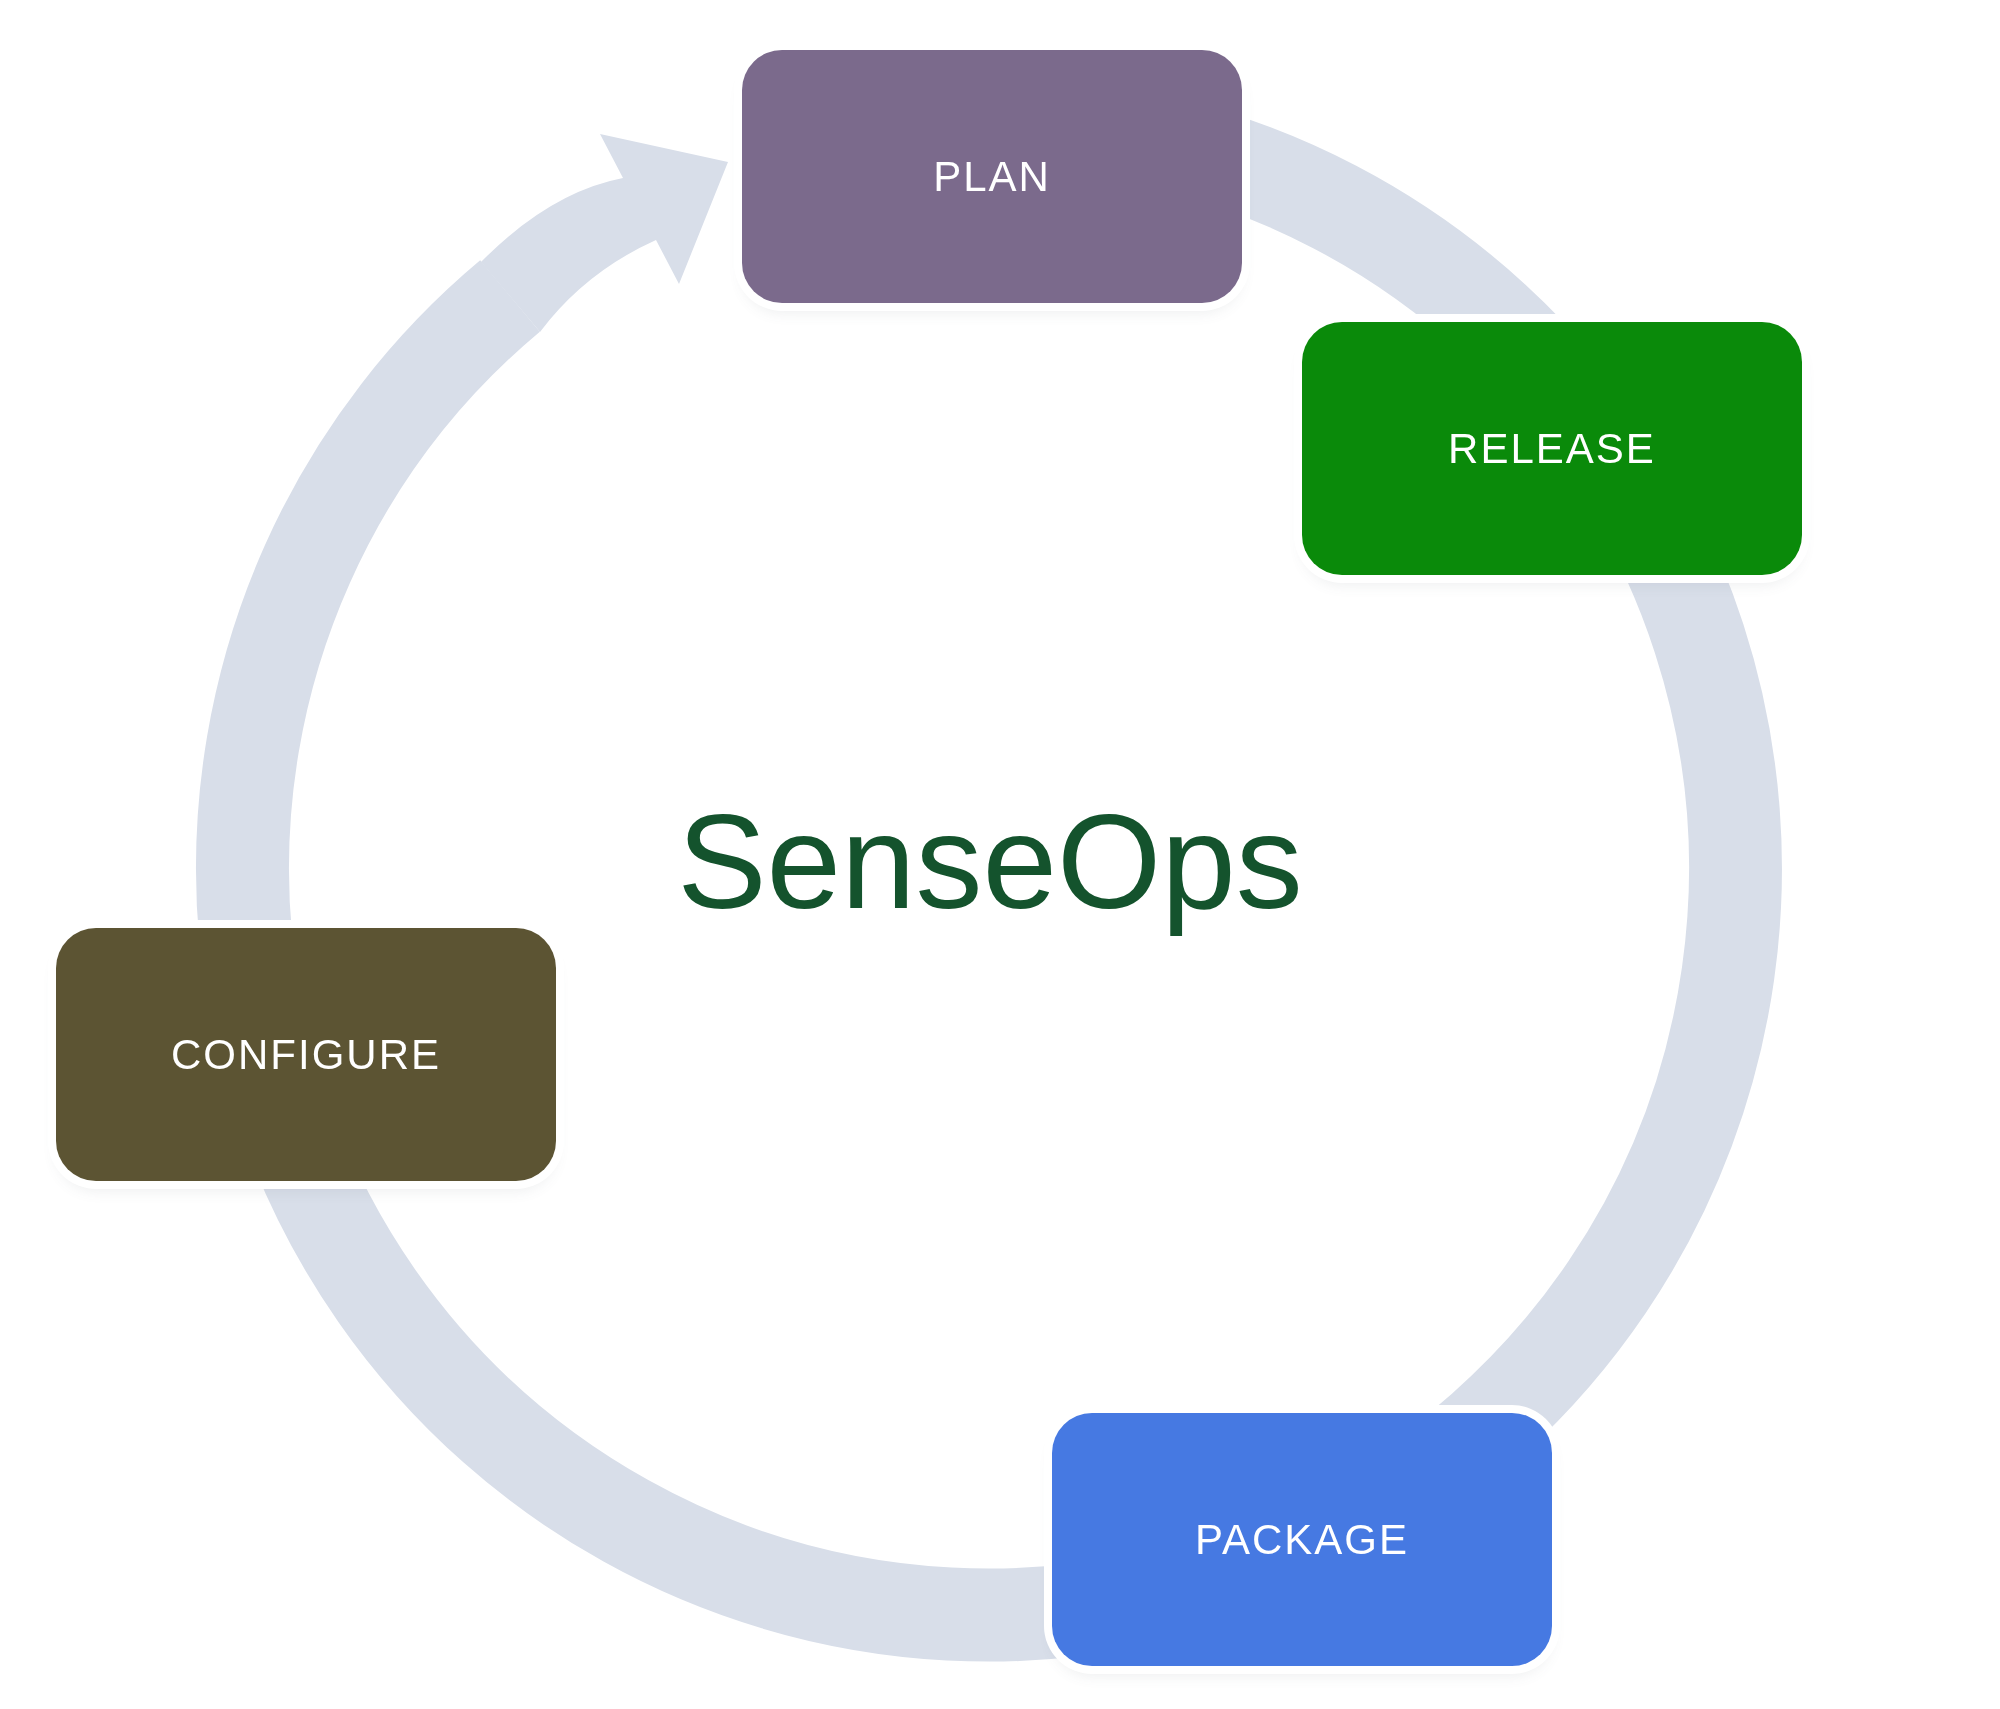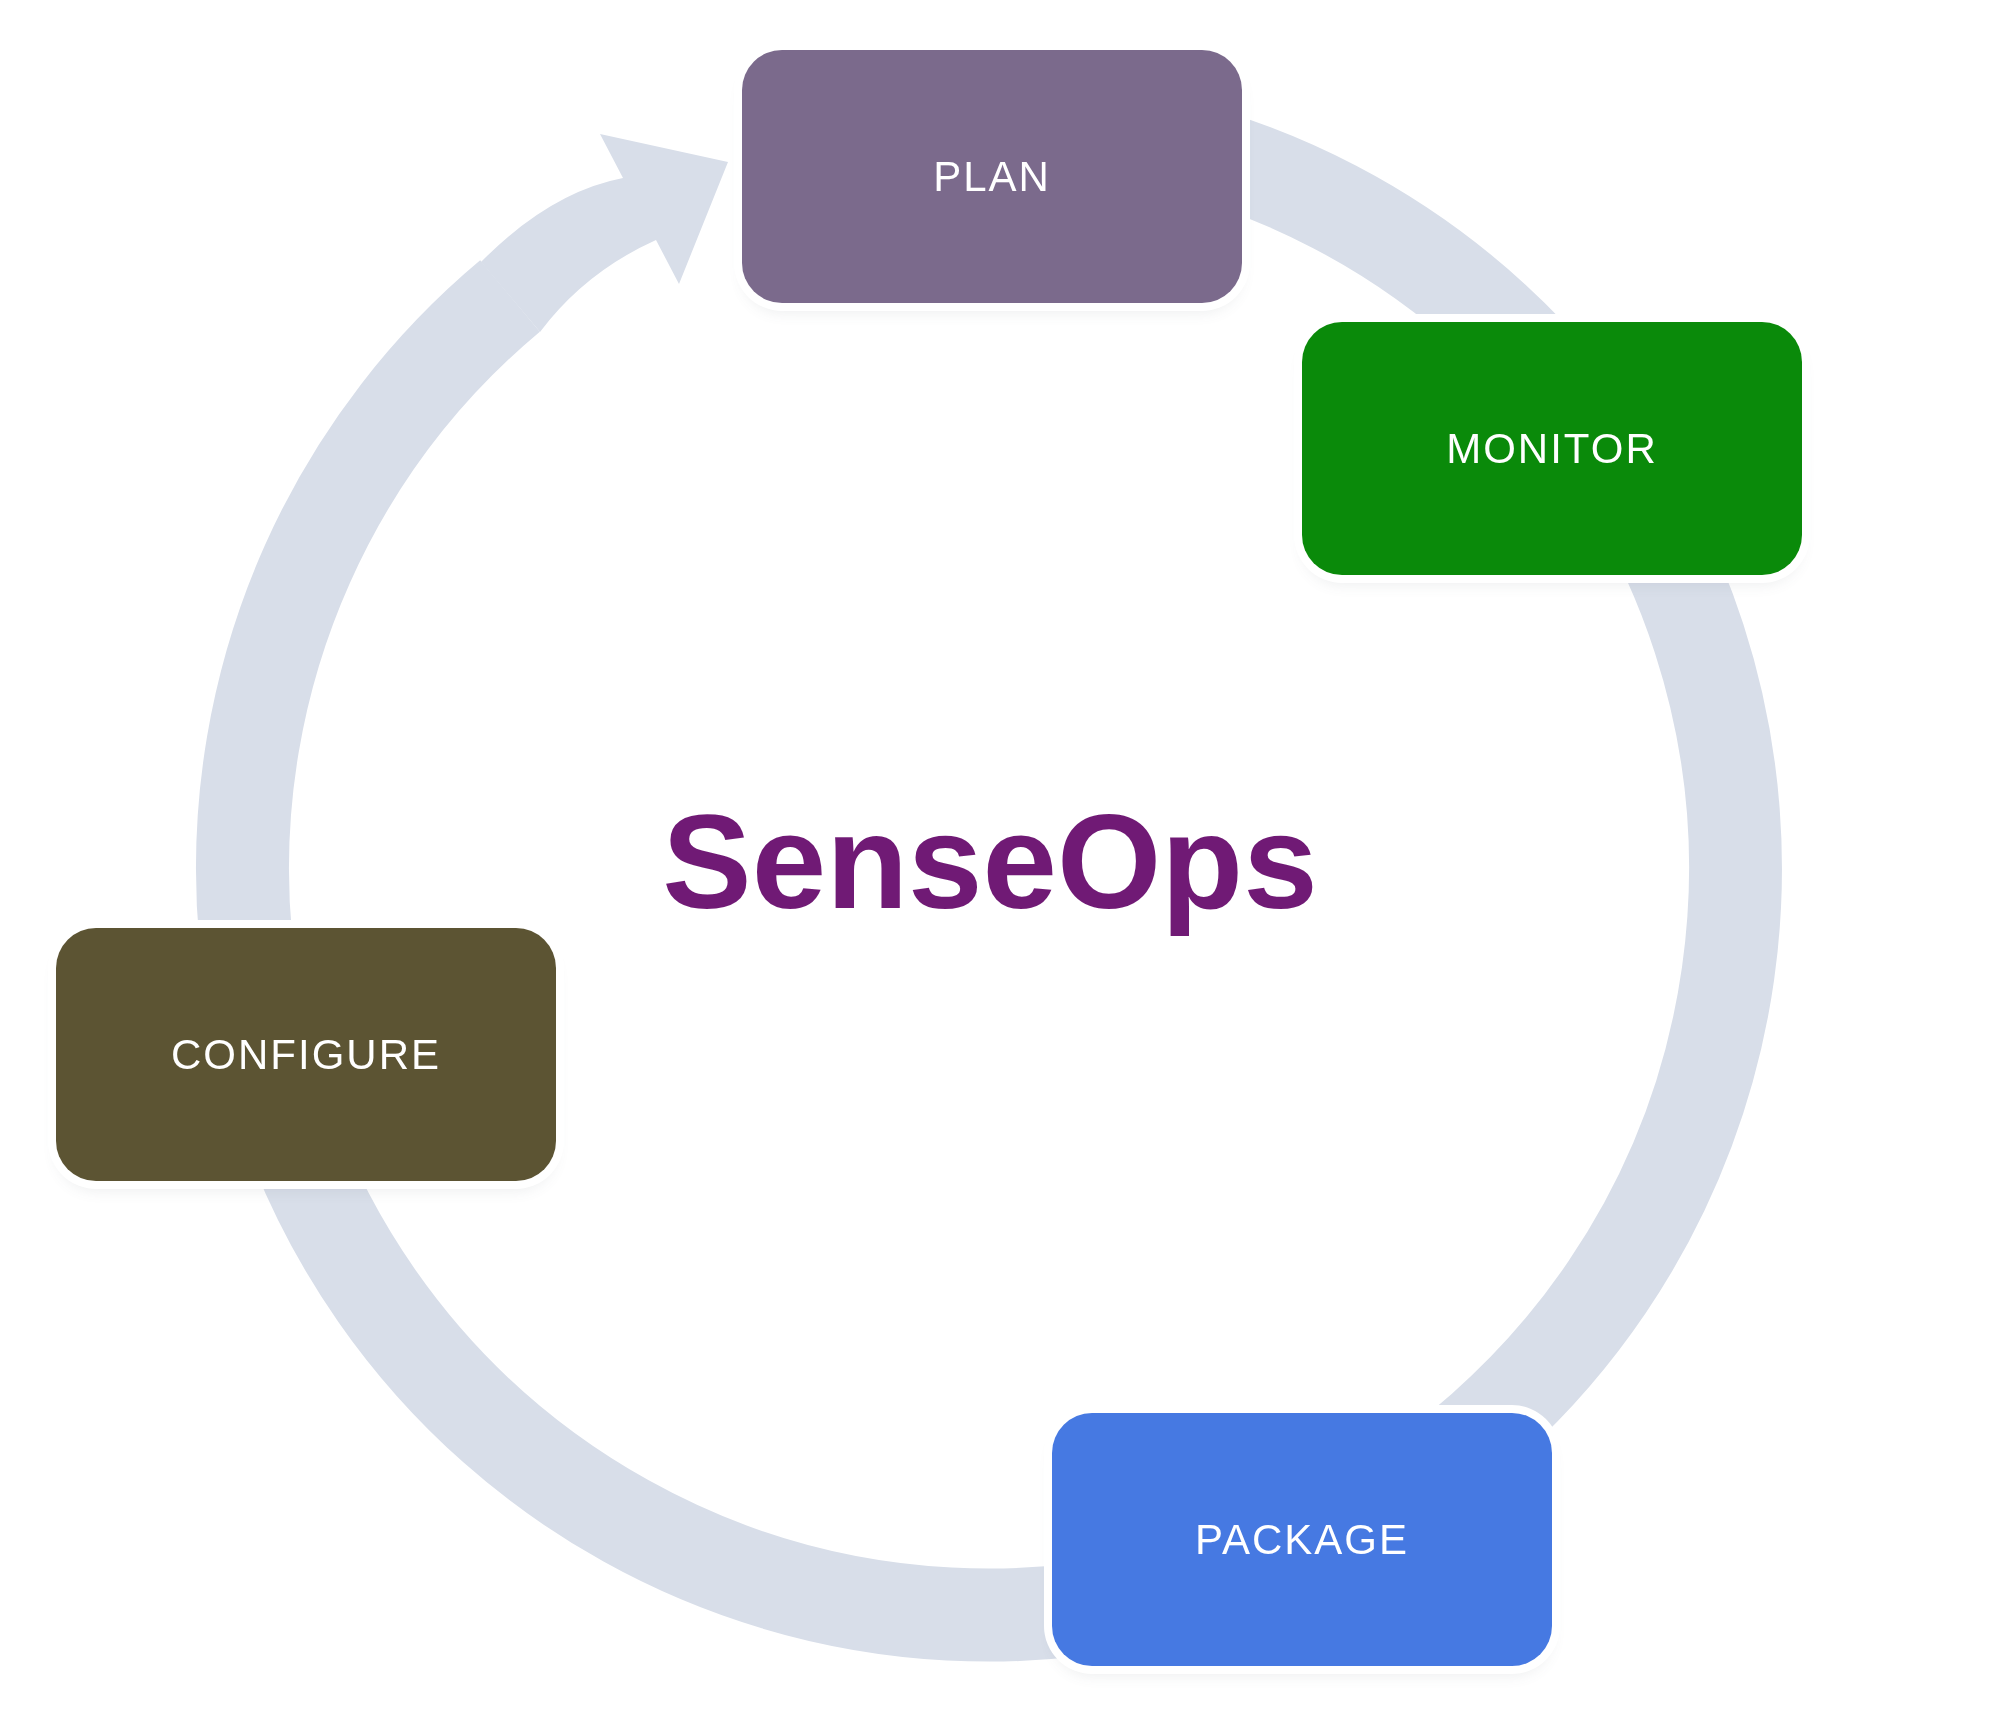--- a/index.html
+++ b/index.html
@@ -48,24 +48,23 @@
   .stage-release   { left: 434px;  top: 1413px; }
   .stage-configure { left: 28px;   top: 928px; margin-left: 28px;  }
   .stage-monitor   { left: 166px;  top: 322px;  }
   .diagram-title {
     position: absolute;
     left: 990px;
     top: 795px;
     transform: translateX(-50%);
     font-size: 134px;
     line-height: 1.0;
-    color: #701a75;
+    color: #14532d;
     z-index: 2;
     white-space: nowrap;
-    font-weight: bold;
   }
 </style>
 </head>
 <body>
 
 <div class="canvas">
 
   <svg class="ring-svg" viewBox="0 0 2000 1709">
 
     <path d="M 822 141 A 746.5 746.5 0 1 1 510 296" fill="none" stroke-width="93" stroke-linecap="butt" stroke="#D8DEE9"></path>
@@ -78,21 +77,21 @@
              L 656 240
              Q 585 272 540 332
              Z" fill="#D8DEE9"></path>
   </svg>
 
   <div class="stage stage-plan" style="background: rgb(123, 106, 140);">
     <span class="label">PLAN</span>
   </div>
 
   <div class="stage stage-create" style="background: rgb(10, 138, 10);">
-    <span class="label">MONITOR</span>
+    <span class="label">RELEASE</span>
   </div>
 
 
   <div class="stage stage-package" style="background: rgb(70, 121, 226);">
     <span class="label">PACKAGE</span>
   </div>
 
 
   <div class="stage stage-configure" style="background: rgb(92, 84, 51);">
     <span class="label">CONFIGURE</span>

